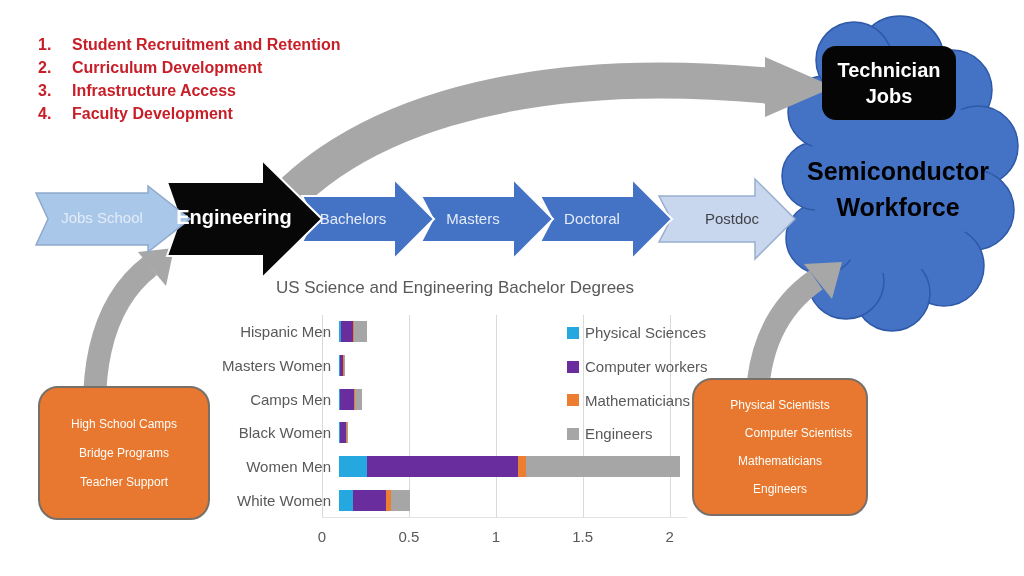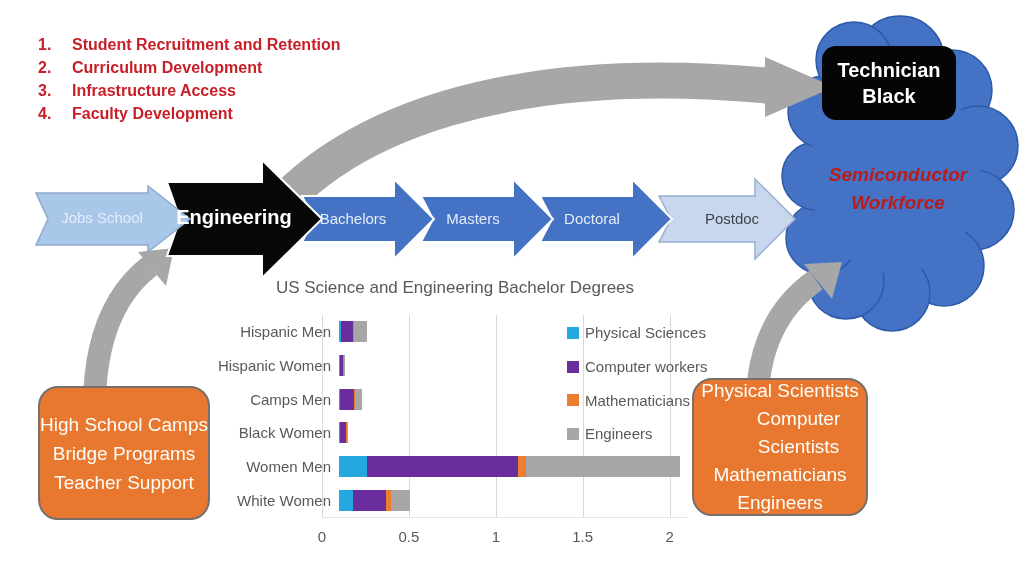--- a/index.html
+++ b/index.html
@@ -11,25 +11,25 @@
   .pitem{display:flex;color:#c81e28;font-weight:bold;font-size:16px;line-height:23px;}
   .pnum{width:34px;}
   
   .stage-label{position:absolute;text-align:center;font-size:15px;color:#e4ecf8;}
   .stage-label.dark{color:#3f4349;}
   .stage-label.big{font-size:20px;font-weight:bold;color:#ffffff;}
   
   .badge{display:flex;align-items:center;justify-content:center;text-align:center;
          background:#050505;color:#fff;border-radius:14px;font-size:20px;font-weight:600;line-height:1.3;}
   .cloud-label{display:flex;align-items:center;justify-content:center;text-align:center;
-         color:#b91c1c;font-weight:bold;font-size:19px;line-height:1.45;font-style:italic;}
+         color:#000000;font-weight:bold;font-size:25px;line-height:1.45;}
   
   .obox{background:#e8772f;border:2px solid #77706a;border-radius:20px;color:#fdfdf8;
         text-align:center;display:flex;flex-direction:column;justify-content:center;}
-  .obox .oline{font-size:19px;line-height:29px;}
+  .obox .oline{font-size:12px;line-height:29px;}
   
   .chart-title{position:absolute;left:0;top:0;width:520px;text-align:center;
                font-size:17px;color:#595959;}
   .gridline{position:absolute;top:0;width:1px;height:100%;background:#d9d9d9;}
   .crow{display:flex;align-items:center;height:33.7px;margin-left:17px;}
   .clabel{width:119px;text-align:right;padding-right:8px;font-size:15px;color:#595959;flex:none;}
   .cbars{display:flex;height:21px;}
   .cseg{height:100%;}
   .tick{position:absolute;width:40px;text-align:center;font-size:15px;color:#595959;}
   .xlabel{position:absolute;left:0;width:126px;text-align:right;font-size:15px;color:#595959;}
@@ -100,21 +100,21 @@
     </div>
   </div>
 
   <div class="stage-label" style="left:42px;top:209px;width:120px;">Jobs School</div>
   <div class="stage-label big" style="left:170px;top:206px;width:128px;">Engineering</div>
   <div class="stage-label" style="left:298px;top:210px;width:110px;">Bachelors</div>
   <div class="stage-label" style="left:418px;top:210px;width:110px;">Masters</div>
   <div class="stage-label" style="left:537px;top:210px;width:110px;">Doctoral</div>
   <div class="stage-label dark" style="left:676px;top:210px;width:112px;">Postdoc</div>
 
-  <div class="abs badge" style="left:822px;top:46px;width:134px;height:74px;">Technician Black</div>
+  <div class="abs badge" style="left:822px;top:46px;width:134px;height:74px;">Technician Jobs</div>
   <div class="abs cloud-label" style="left:808px;top:155px;width:180px;height:68px;">Semiconductor Workforce</div>
 
   <div class="abs" style="left:195px;top:278px;width:525px;height:275px;">
     <div class="chart-title">US Science and Engineering Bachelor Degrees</div>
     <div class="abs" style="left:127px;top:37px;width:365px;height:202px;border-bottom:1px solid #e3e3e3;">
       <div class="abs" style="left:0;top:0;width:100%;height:100%;">
           <div class="gridline" style="left: 0px;"></div>
           <div class="gridline" style="left: 86.9048px;"></div>
           <div class="gridline" style="left: 173.81px;"></div>
           <div class="gridline" style="left: 260.714px;"></div>
@@ -125,21 +125,21 @@
         <div class="crow">
           <div class="clabel">Hispanic Men</div>
           <div class="cbars">
             <div class="cseg" style="width: 2.08571px; background: rgb(37, 168, 224);"></div>
             <div class="cseg" style="width: 12.1667px; background: rgb(106, 45, 158);"></div>
             <div class="cseg" style="width: 0.869048px; background: rgb(237, 125, 49);"></div>
             <div class="cseg" style="width: 13.0357px; background: rgb(166, 166, 166);"></div>
           </div>
         </div>
         <div class="crow">
-          <div class="clabel">Hispanic Women</div>
+          <div class="clabel">Masters Women</div>
           <div class="cbars">
             <div class="cseg" style="width: 0.695238px; background: rgb(37, 168, 224);"></div>
             <div class="cseg" style="width: 3.47619px; background: rgb(106, 45, 158);"></div>
             <div class="cseg" style="width: 0.695238px; background: rgb(237, 125, 49);"></div>
             <div class="cseg" style="width: 1.04286px; background: rgb(166, 166, 166);"></div>
           </div>
         </div>
         <div class="crow">
           <div class="clabel">Camps Men</div>
           <div class="cbars">

